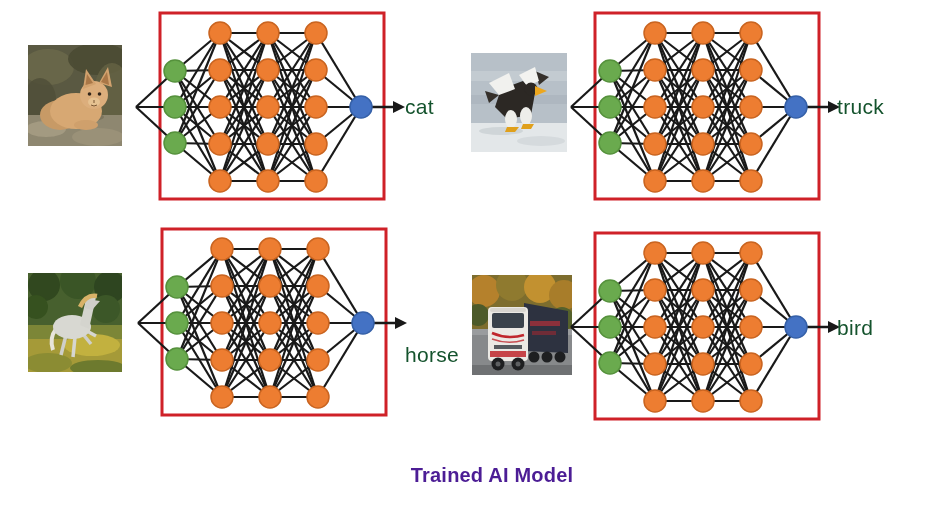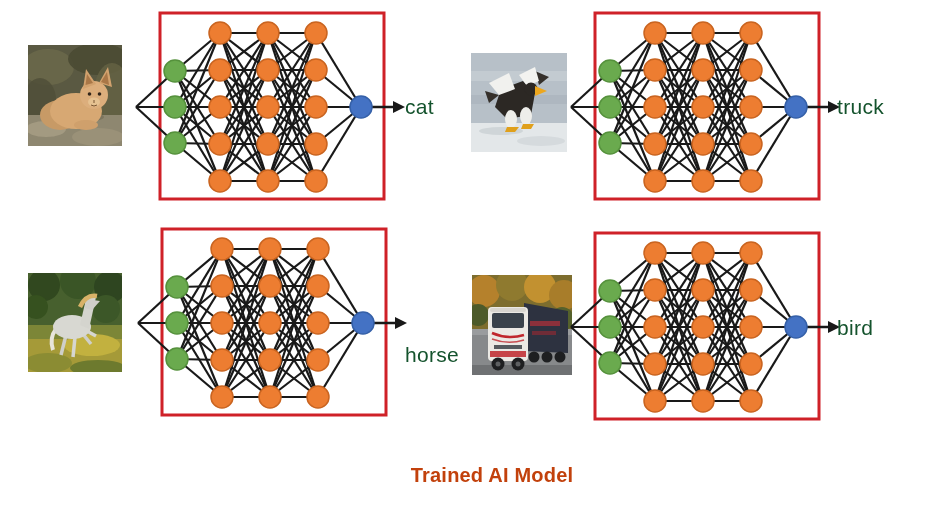--- a/index.html
+++ b/index.html
@@ -21,21 +21,21 @@
   .out-label{
     position:absolute;font-weight:normal;font-size:21px;line-height:24px;
     color:#14532d;letter-spacing:.3px;white-space:nowrap;
   }
   #label-cat  {left:405px; top:95px;}
   #label-bird {left:837px; top:95px;}
   #label-horse{left:405px; top:311px;margin-top:32px;}
   #label-truck{left:837px; top:316px;}
   .caption{
     position:absolute;left:44px;width:896px;top:464px;text-align:center;
-    font-weight:bold;font-size:20px;color:#c2410c;letter-spacing:.2px;
+    font-weight:bold;font-size:20px;color:#4c1d95;letter-spacing:.2px;
   }
 </style>
 </head>
 <body>
 
 <div class="panel">
   <svg id="photo-cat" class="photo" viewBox="0 0 94 101">
     <rect width="94" height="101" fill="#5a5942"></rect>
     <ellipse cx="20" cy="22" rx="26" ry="18" fill="#6b694a" opacity="0.85"></ellipse>
     <ellipse cx="70" cy="14" rx="30" ry="16" fill="#4a4a33" opacity="0.9"></ellipse>

